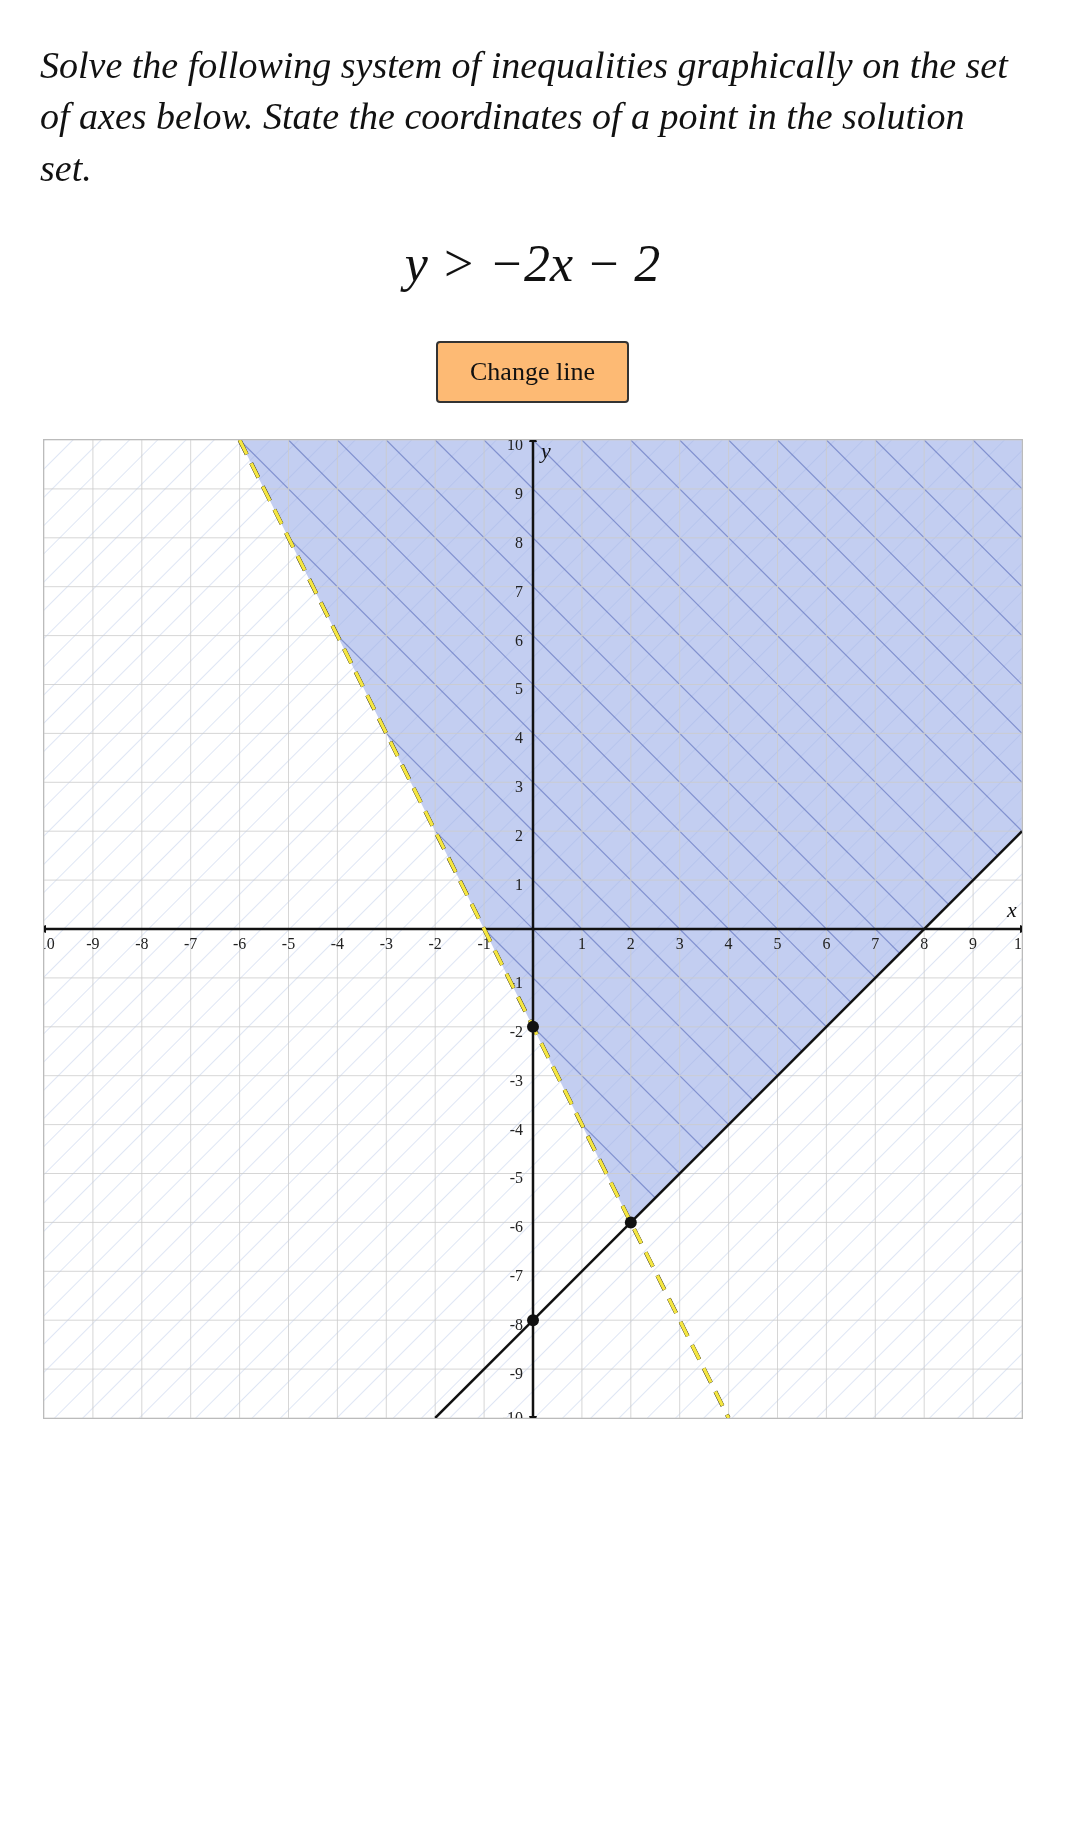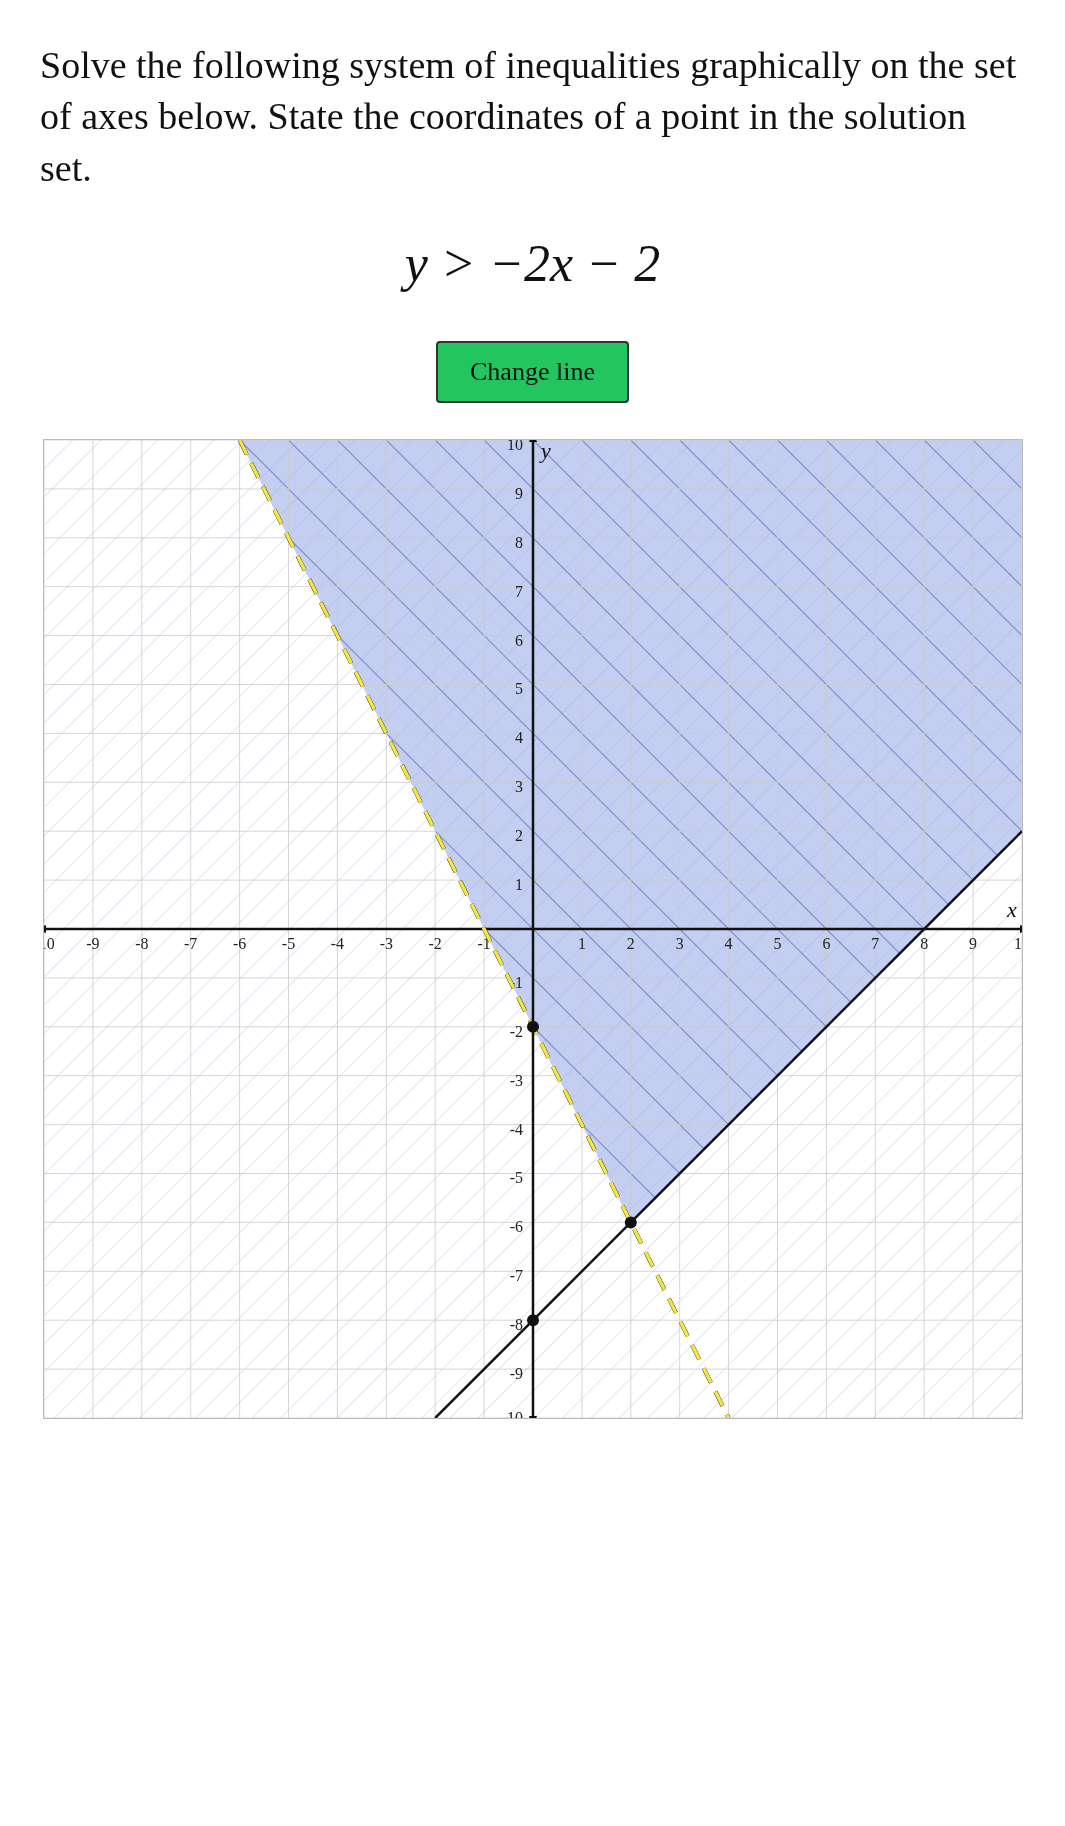--- a/index.html
+++ b/index.html
@@ -11,20 +11,21 @@
       padding: 40px 40px 40px 40px;
     }
 
     .problem-text {
       font-size: 38px;
       line-height: 1.35;
       font-family: Georgia, serif;
       color: #111;
       margin-bottom: 40px;
       max-width: 980px;
+      font-style: italic;
     }
 
     .equations {
       display: flex;
       flex-direction: column;
       align-items: center;
       gap: 40px;
       margin-bottom: 48px;
     }
 
@@ -37,21 +38,21 @@
 
     .buttons {
       display: flex;
       justify-content: center;
       gap: 20px;
       margin-bottom: 36px;
     }
 
     .btn {
       border: 2px solid #333;
-      background: #22c55e;
+      background: #fdba74;
       padding: 14px 32px;
       font-size: 26px;
       font-family: Georgia, serif;
       cursor: pointer;
       border-radius: 4px;
       color: #111;
     }
 
     .graph-container {
       position: relative;

